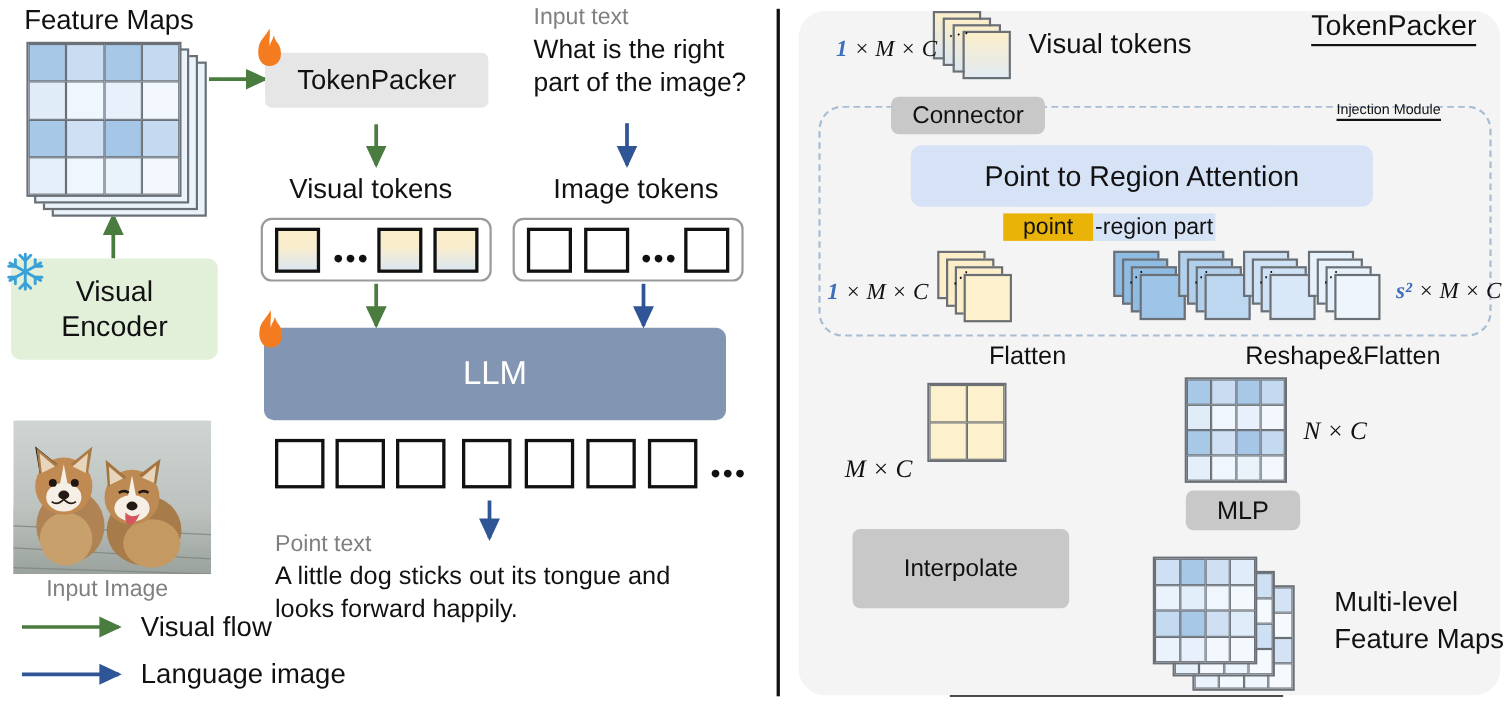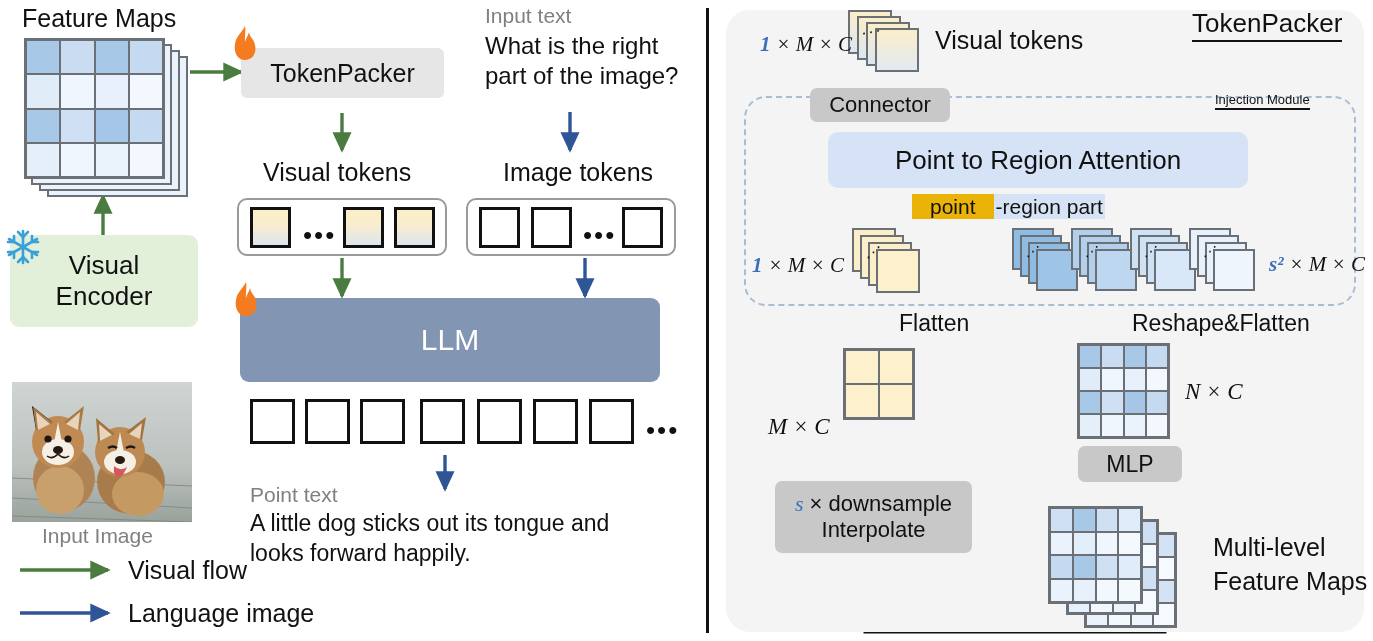--- a/index.html
+++ b/index.html
@@ -354,24 +354,20 @@
     <div style="background:#eaf3fc"></div>
     <div style="background:#f2f8fe"></div>
 </div>
 <div class="abs mathit" style="left:1185px;top:379px;font-size:23px;">N × C</div>
 
 <div class="graybox" style="left:1078px;top:446px;width:104px;height:36px;">
   <span style="font-size:23px;">MLP</span>
 </div>
 
 <div class="graybox" style="left:775px;top:481px;width:197px;height:72px;">
-  <div style="font-size:22px;">
-    <span class="blue-n" style="font-weight:normal;">s</span>
-    <span>× downsample</span>
-  </div>
   <div style="font-size:22px;">Interpolate</div>
 </div>
 
 <div class="fmgrid" style="left:1084px;top:532px;width:93px;height:96px;grid-template-columns:repeat(4,1fr);grid-template-rows:repeat(4,1fr);">
   <div style="background:#c3daf0"></div>
     <div style="background:#dbe9f8"></div>
     <div style="background:#c3daf0"></div>
     <div style="background:#d3e3f5"></div>
   <div style="background:#eaf3fc"></div>
     <div style="background:#f4f9fe"></div>

